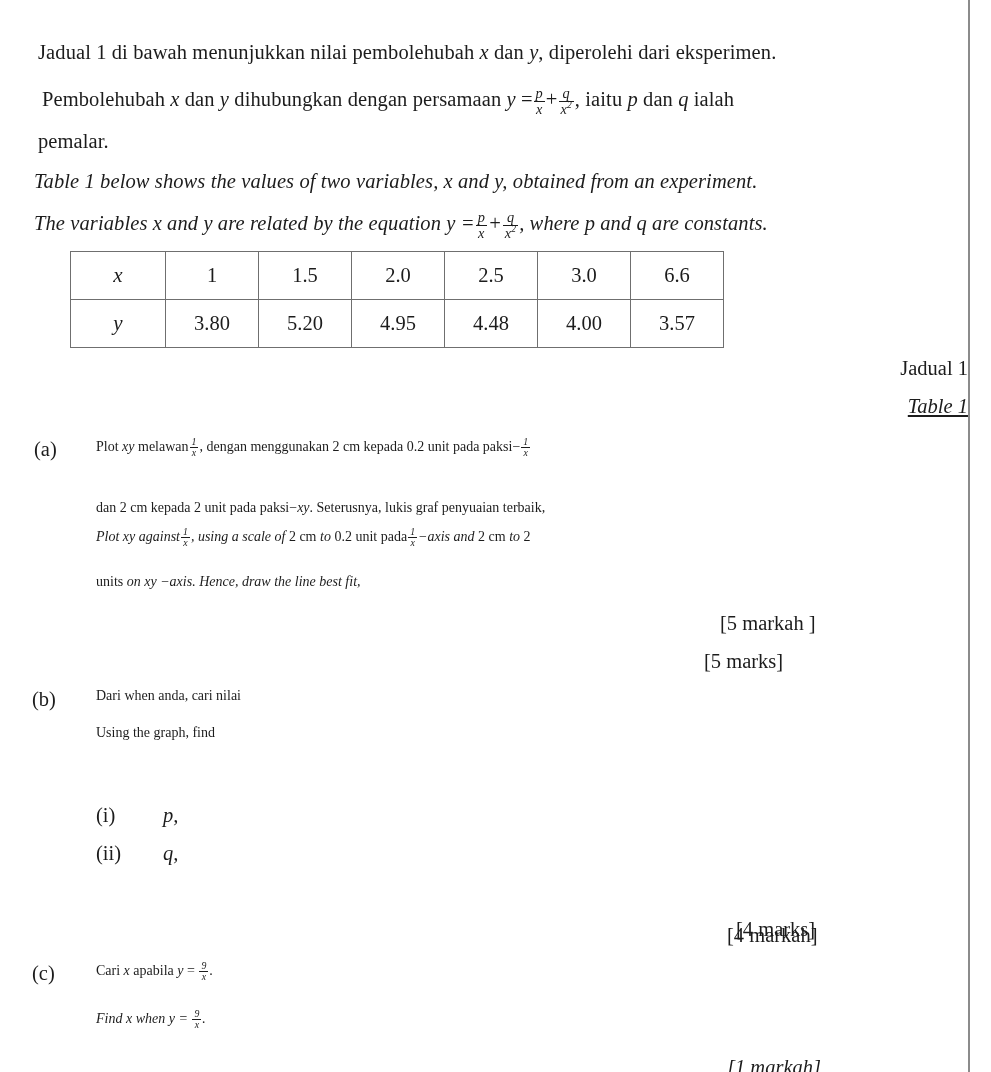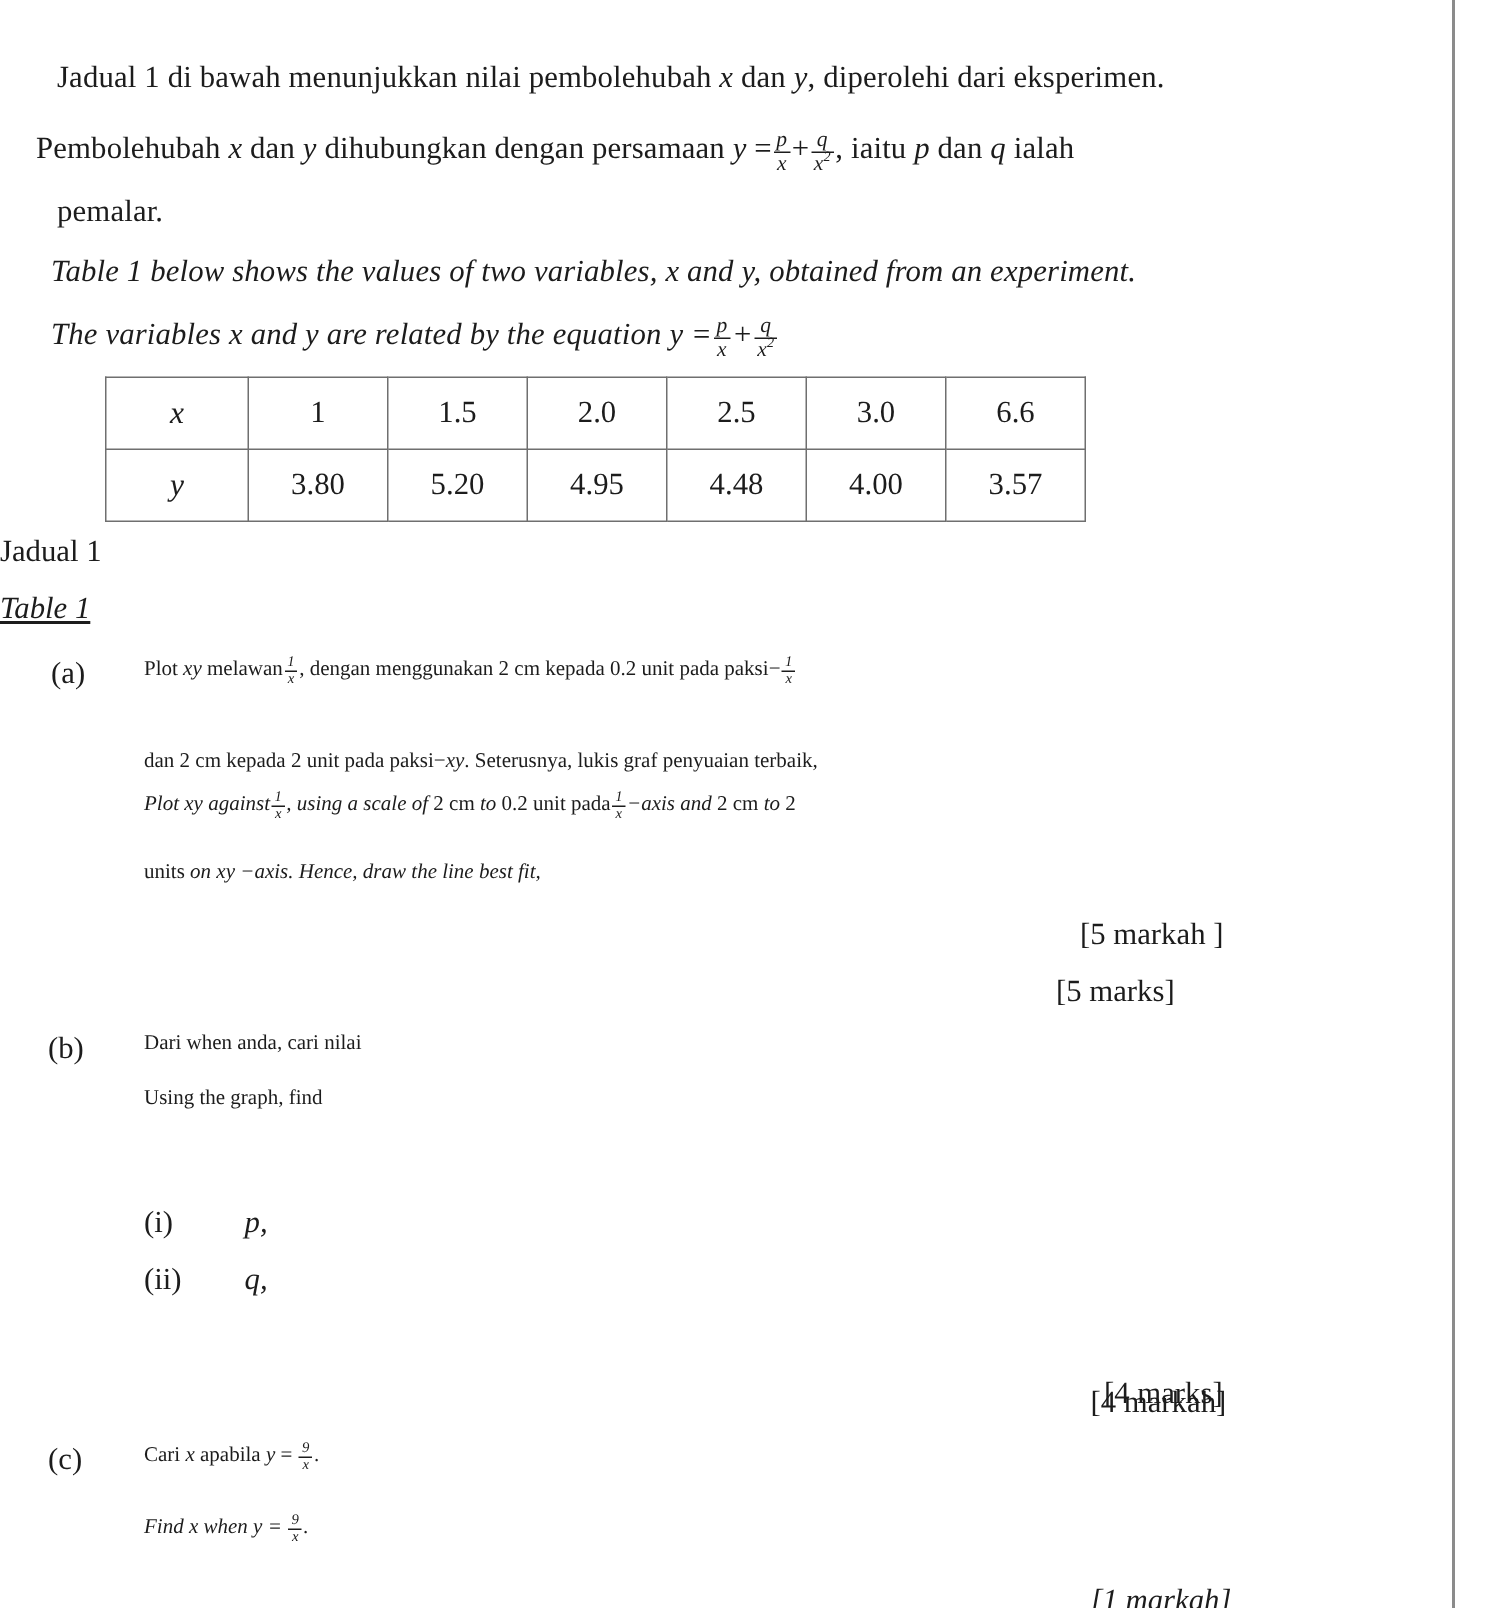--- a/index.html
+++ b/index.html
@@ -94,21 +94,21 @@
     font-style: italic;
     font-size: 21px;
   }
   .data-table col.first { width: 95px; }
   .data-table col.rest  { width: 93px; }
 
   .caption {
     position: absolute;
     width: 968px;
     left: 0;
-    text-align: left;
+    text-align: right;
     font-size: 20.5px;
   }
   .caption.en { font-style: italic; text-decoration: underline; }
 
   
   .q-label {
     position: absolute;
     font-size: 20.5px;
   }
   .q-body {
@@ -139,42 +139,42 @@
 
 <div class="page">
 
   <div class="para" style="left:38px; top:42px;">
     <span>Jadual 1 di bawah menunjukkan nilai  pembolehubah</span>
     <span class="mathvar">x</span>
     <span>dan</span>
     <span class="mathvar">y</span><span>, diperolehi dari eksperimen.</span>
   </div>
 
-  <div class="para" style="left:24px; top:87px;">
+  <div class="para" style="left:42px; top:87px;">
     <span>Pembolehubah</span>
     <span class="mathvar">x</span>
     <span>dan</span>
     <span class="mathvar">y</span>
     <span>dihubungkan dengan persamaan</span>
     <span class="mathvar">y</span>
     <span>=</span><span class="frac"><span class="num">p</span><span class="den">x</span></span><span>+</span><span class="frac"><span class="num">q</span><span class="den"><span>x</span><sup class="sq">2</sup></span></span><span>, iaitu</span>
     <span class="mathvar">p</span>
     <span>dan</span>
     <span class="mathvar">q</span>
     <span>ialah</span>
   </div>
 
   <div class="para" style="left:38px; top:131px;">pemalar.</div>
 
   <div class="para it" style="left:34px; top:171px;">Table 1 below shows the values of two variables,  x  and y, obtained from an experiment.</div>
 
   <div class="para it" style="left:34px; top:211px;">
     <span>The variables x and y are related by the equation</span>
     <span>y</span>
-    <span>=</span><span class="frac"><span class="num">p</span><span class="den">x</span></span><span>+</span><span class="frac"><span class="num">q</span><span class="den"><span>x</span><sup class="sq">2</sup></span></span>
+    <span>=</span><span class="frac"><span class="num">p</span><span class="den">x</span></span><span>+</span><span class="frac"><span class="num">q</span><span class="den"><span>x</span><sup class="sq">2</sup></span></span><span>, where p and q are constants.</span>
   </div>
 
   <table class="data-table">
     <colgroup>
       <col class="first">
         <col class="rest">
         <col class="rest">
         <col class="rest">
         <col class="rest">
         <col class="rest">

